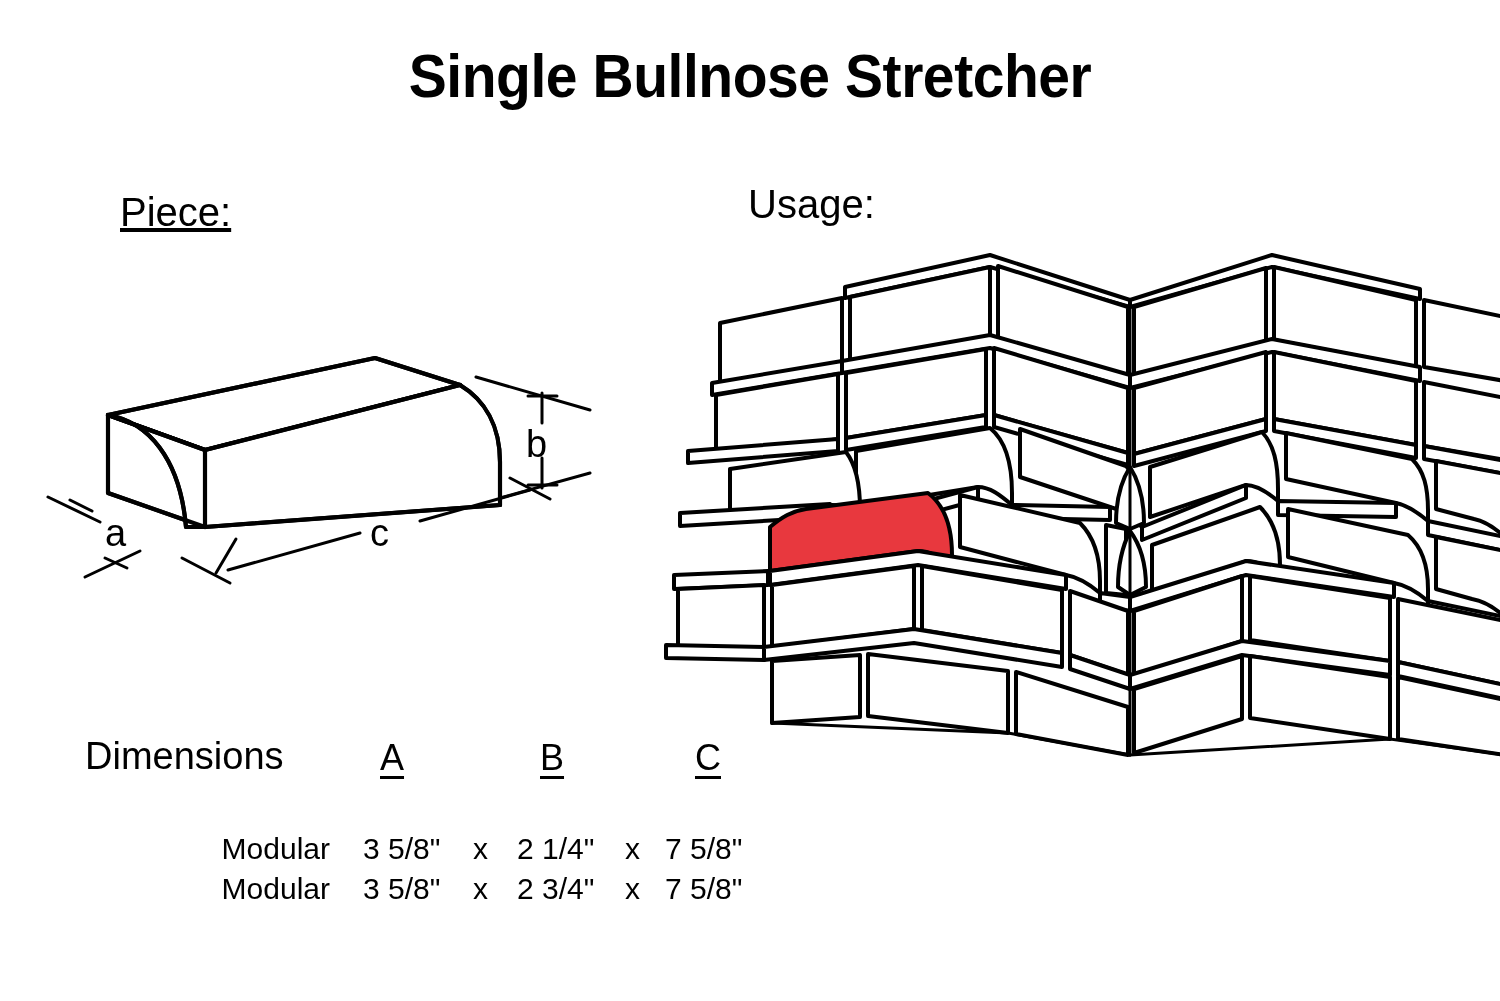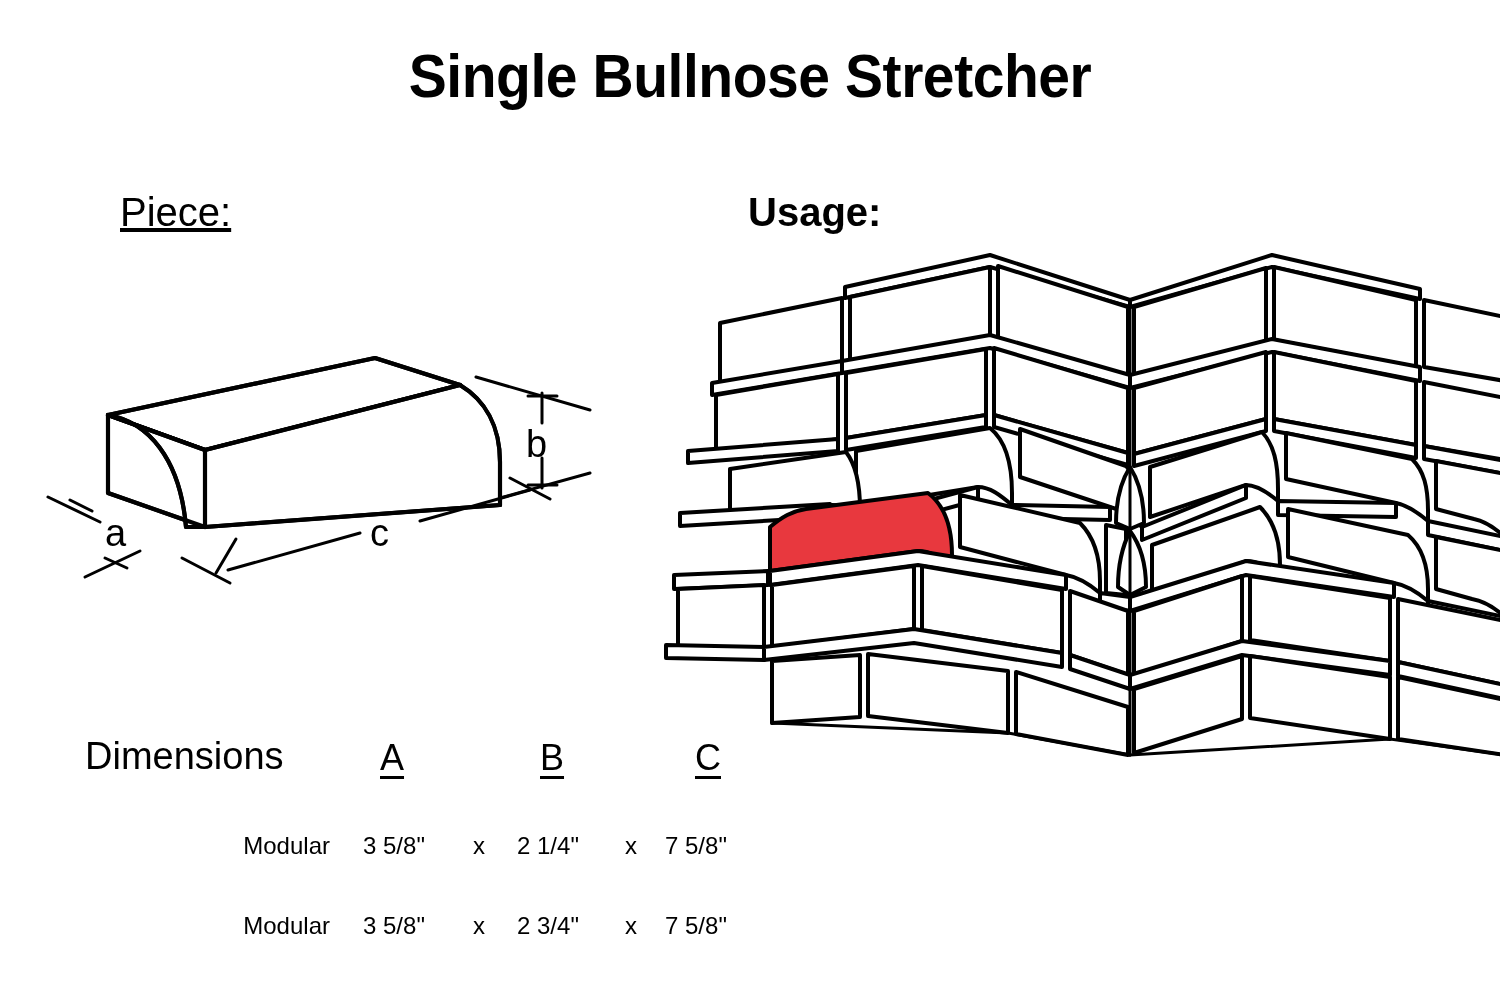--- a/index.html
+++ b/index.html
@@ -30,21 +30,21 @@
     white-space: nowrap;
   }
   .section-label {
     position: absolute;
     font-size: 40px;
     font-weight: 400;
     font-family: "Liberation Sans", sans-serif;
     white-space: nowrap;
   }
   #piece-label { left: 120px; top: 190px; text-decoration: underline; }
-  #usage-label { left: 748px; top: 190px; font-weight: bold; }
+  #usage-label { left: 748px; top: 182px; }
 
   #piece-figure {
     position: absolute;
     left: 30px;
     top: 330px;
     width: 600px;
     height: 290px;
   }
   #usage-figure {
     position: absolute;
@@ -78,23 +78,22 @@
     text-decoration: underline;
     text-underline-offset: 6px;
   }
   #col-head-a { left: 295px; }
   #col-head-b { left: 455px; }
   #col-head-c { left: 610px; }
 
   .dim-row {
     position: relative;
     height: 40px;
-    font-size: 24px;
+    font-size: 30px;
     white-space: nowrap;
-    margin-top: 40px;
   }
   #dim-rows { margin-top: 45px; }
   .row-name {
     position: absolute;
     left: 105px;
     top: 0;
     text-align: right;
     width: 140px;
   }
   .val-a { position: absolute; left: 278px; top: 0; }

